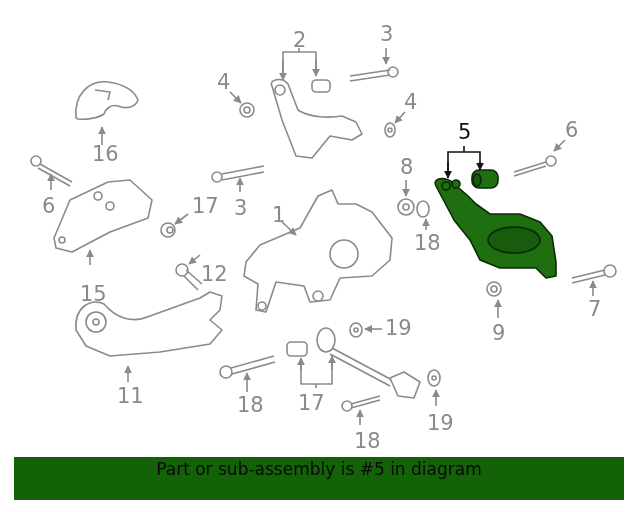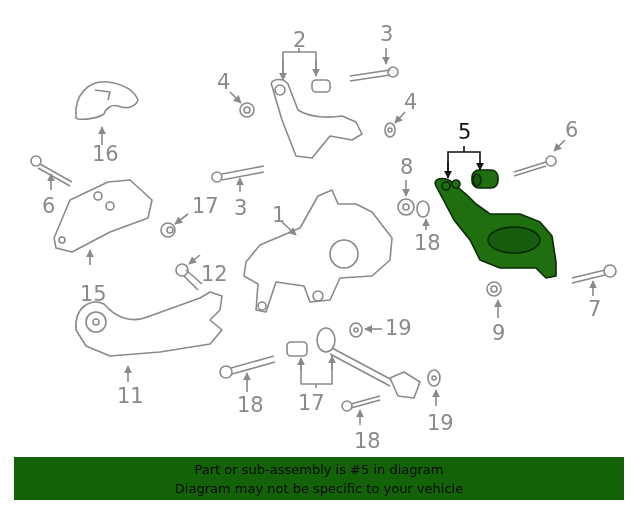--- a/index.html
+++ b/index.html
@@ -1,20 +1,20 @@
 <!DOCTYPE html>
 <html><head>
 <meta charset="utf-8">
 <style>
   html, body { margin: 0; padding: 0; background: #ffffff; }
   body { width: 640px; height: 512px; position: relative; overflow: hidden; font-family: "DejaVu Sans", sans-serif; }
   #diagram { position: absolute; left: 0; top: 0; width: 640px; height: 455px; }
   .callout { position: absolute; font-size: 21px; color: #8a8a8a; line-height: 1; }
   .callout.active { color: #111111; }
-  #banner { position: absolute; left: 14px; top: 457px; width: 610px; height: 43px; background: #136208; color: #0a0a0a; text-align: center; font-size: 13px; line-height: 19px; padding-top: 3px; box-sizing: border-box; }
+  #banner { position: absolute; left: 14px; top: 457px; width: 610px; height: 43px; background: #136208; color: #0a0a0a; text-align: center; font-size: 17px; line-height: 19px; padding-top: 3px; box-sizing: border-box; }
   #banner div { white-space: nowrap; }
 </style>
 </head>
 <body>
 
 <div id="diagram">
   <svg width="640" height="455" viewBox="0 0 640 455">
     <defs>
       <marker id="arr" viewBox="0 0 10 10" refX="9" refY="5" markerWidth="5" markerHeight="5" orient="auto">
         <path d="M0,0 L10,5 L0,10 z" fill="#8a8a8a"></path>
@@ -214,14 +214,13 @@
   <div class="callout" style="left:117px;top:386px;text-align:center;">11</div>
   <div class="callout" style="left:237px;top:395px;">18</div>
   <div class="callout" style="left:298px;top:393px;">17</div>
   <div class="callout" style="left:385px;top:318px;">19</div>
   <div class="callout" style="left:427px;top:413px;">19</div>
   <div class="callout" style="left:354px;top:431px;">18</div>
 </div>
 
 <div id="banner">
   <div>Part or sub-assembly is #5 in diagram</div>
-  <div>Diagram may not be specific to your vehicle</div>
 </div>
 
 </body></html>

